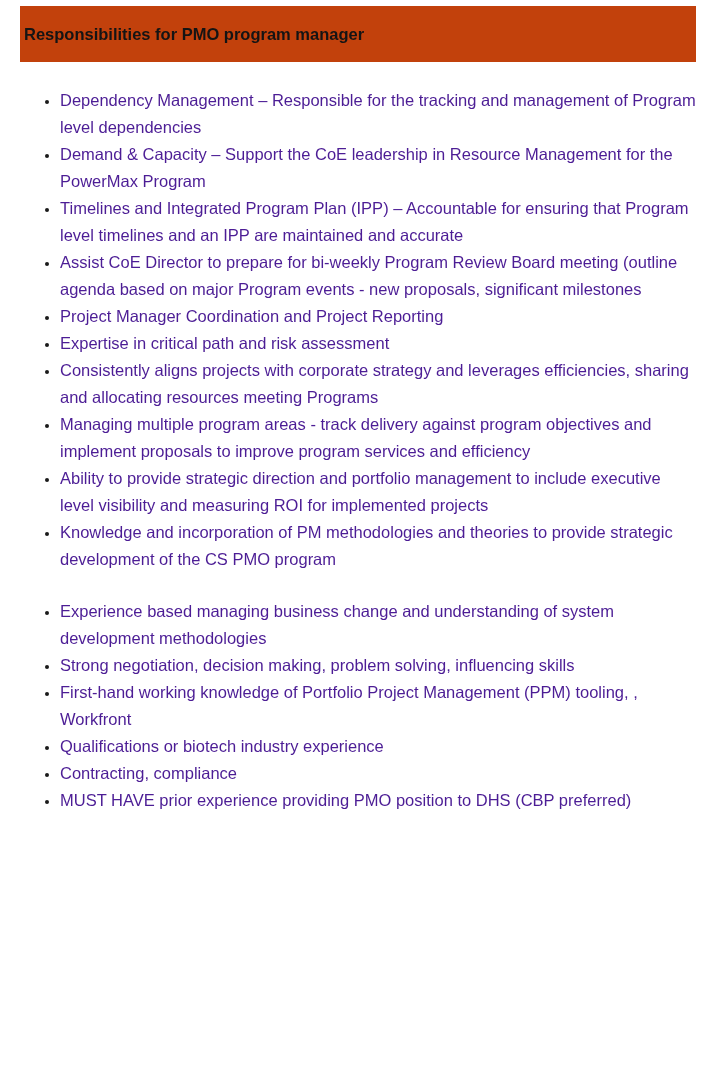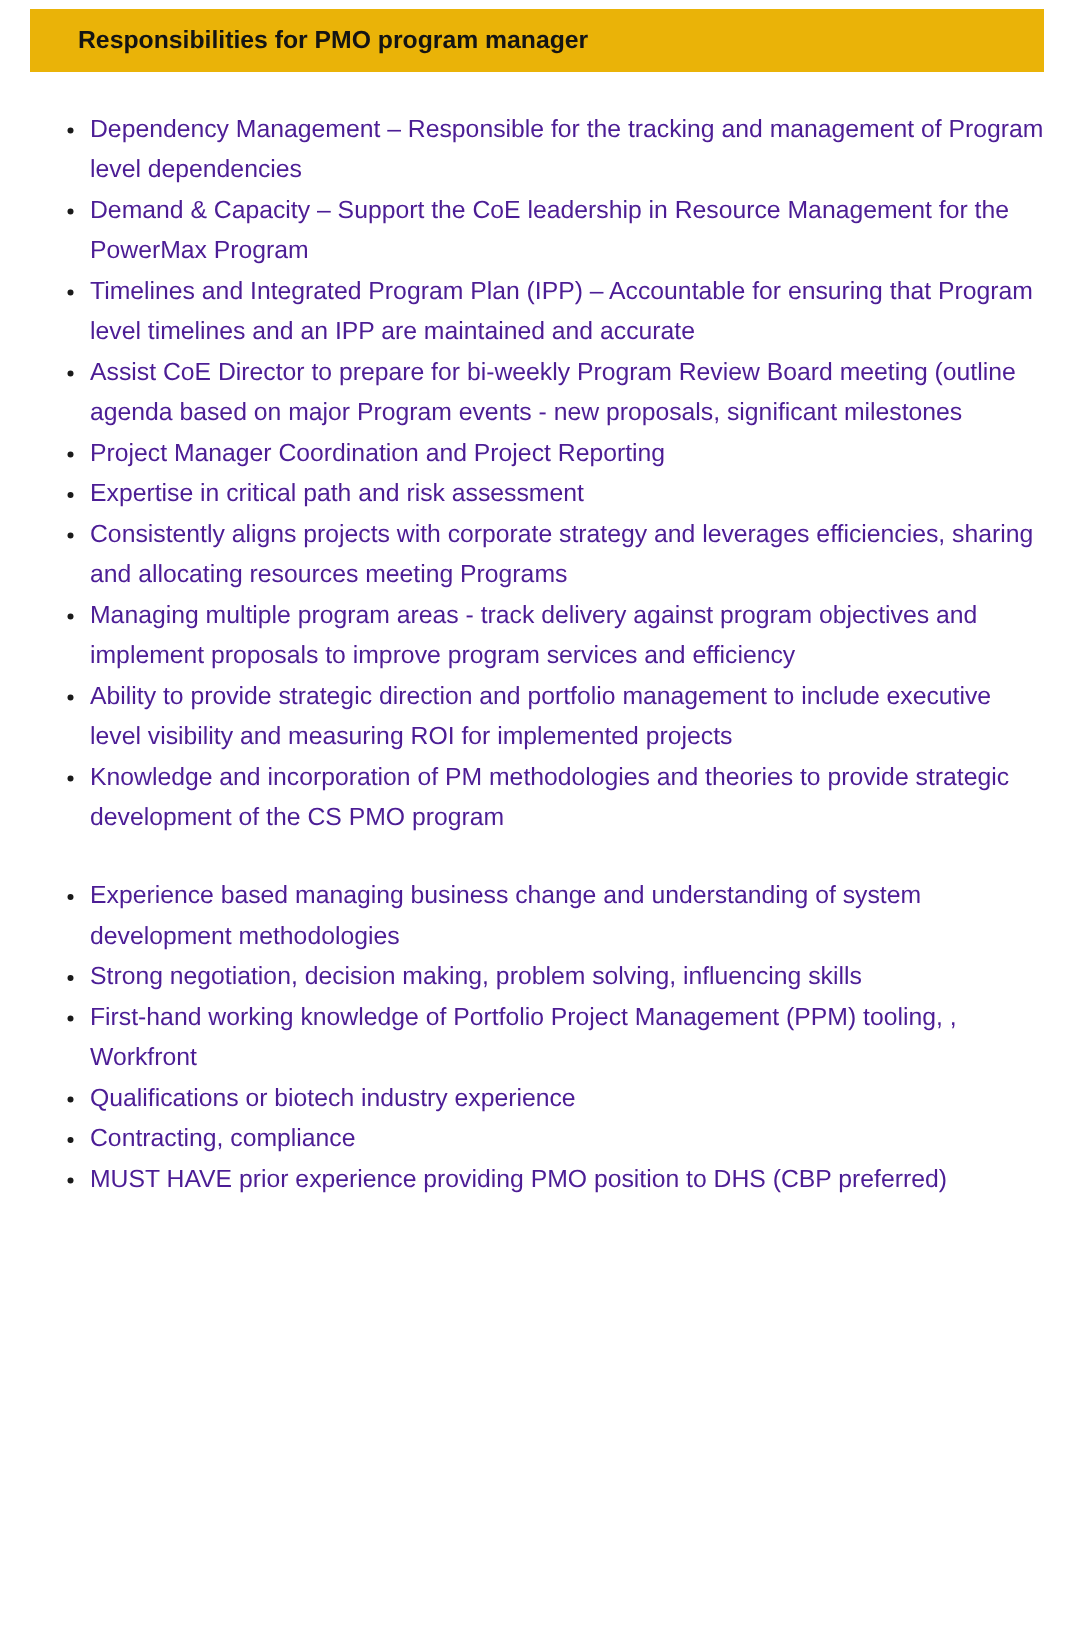--- a/index.html
+++ b/index.html
@@ -27,25 +27,25 @@
     margin: 0;
     letter-spacing: -0.2px;
   }
   .intro {
     font-size: 16.5px;
     line-height: 27px;
     margin: 22px 0 14px 0;
     color: #1a1a1a;
   }
   .section-heading {
-    background: #eab308;
-    height: 42px;
+    background: #c2410c;
+    height: 56px;
     display: flex;
     align-items: center;
-    padding: 0 32px;
+    padding: 0 4px;
     font-size: 16.5px;
     font-weight: bold;
     color: #141414;
     margin: 0;
   }
   .bullet-list {
     margin: 25px 0 20px 0;
     padding: 0 0 0 40px;
     font-size: 16.5px;
     line-height: 27px;

